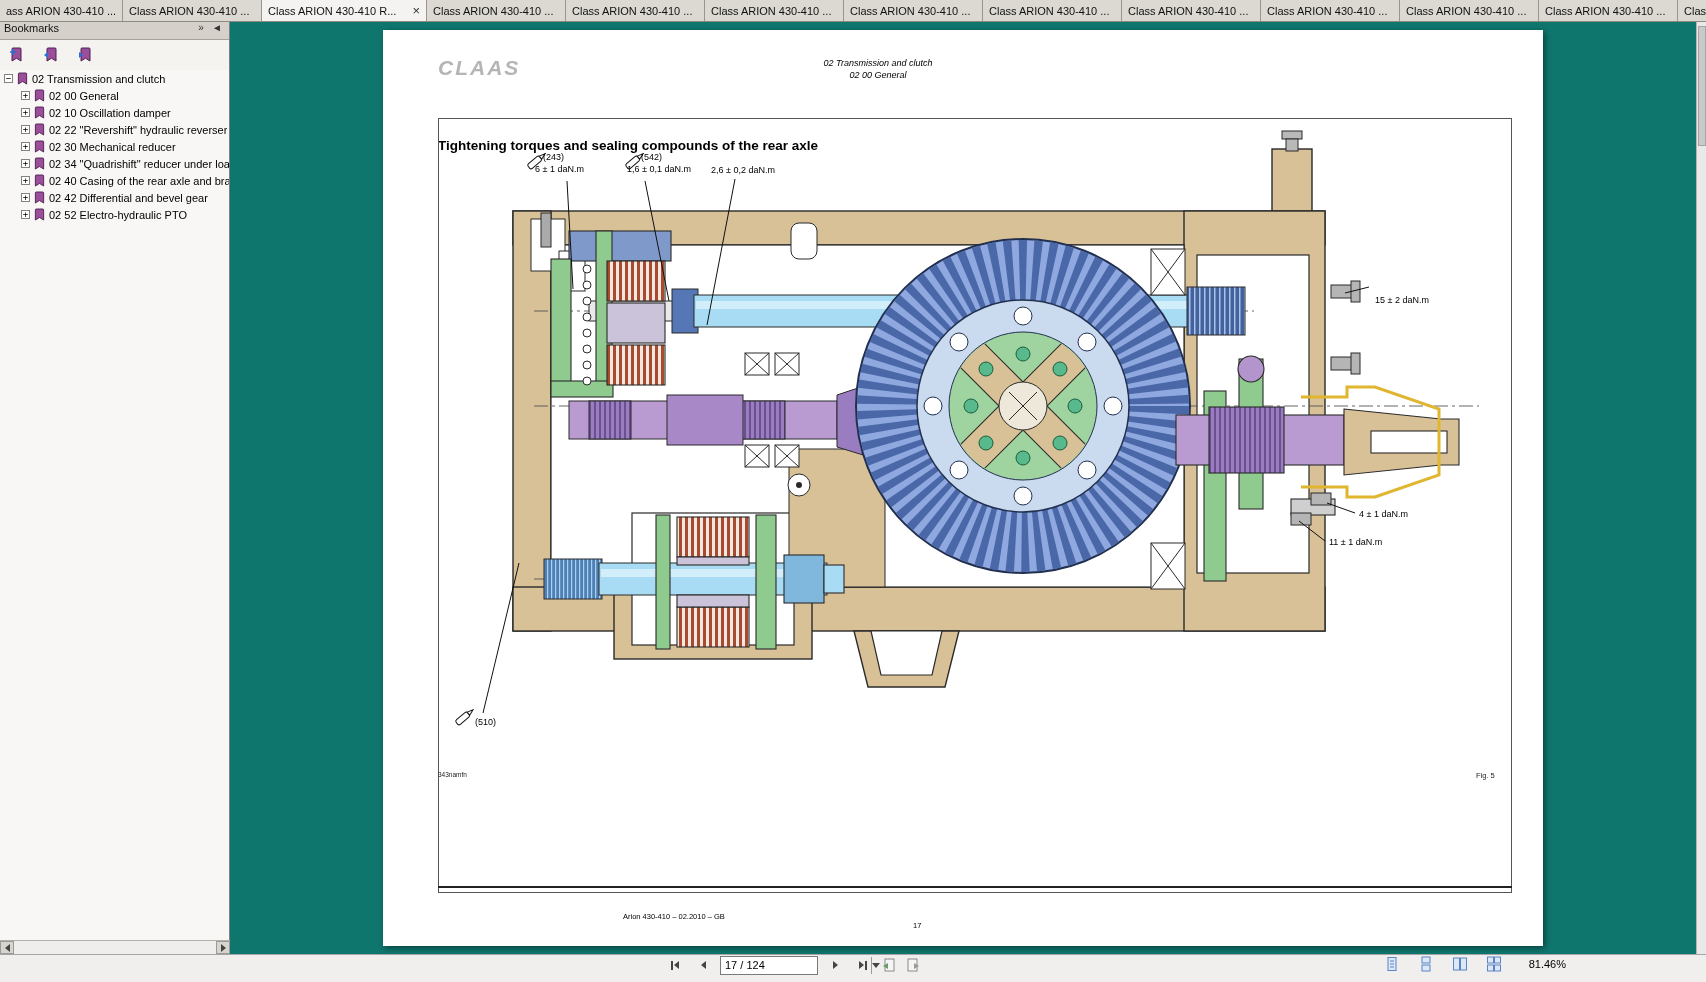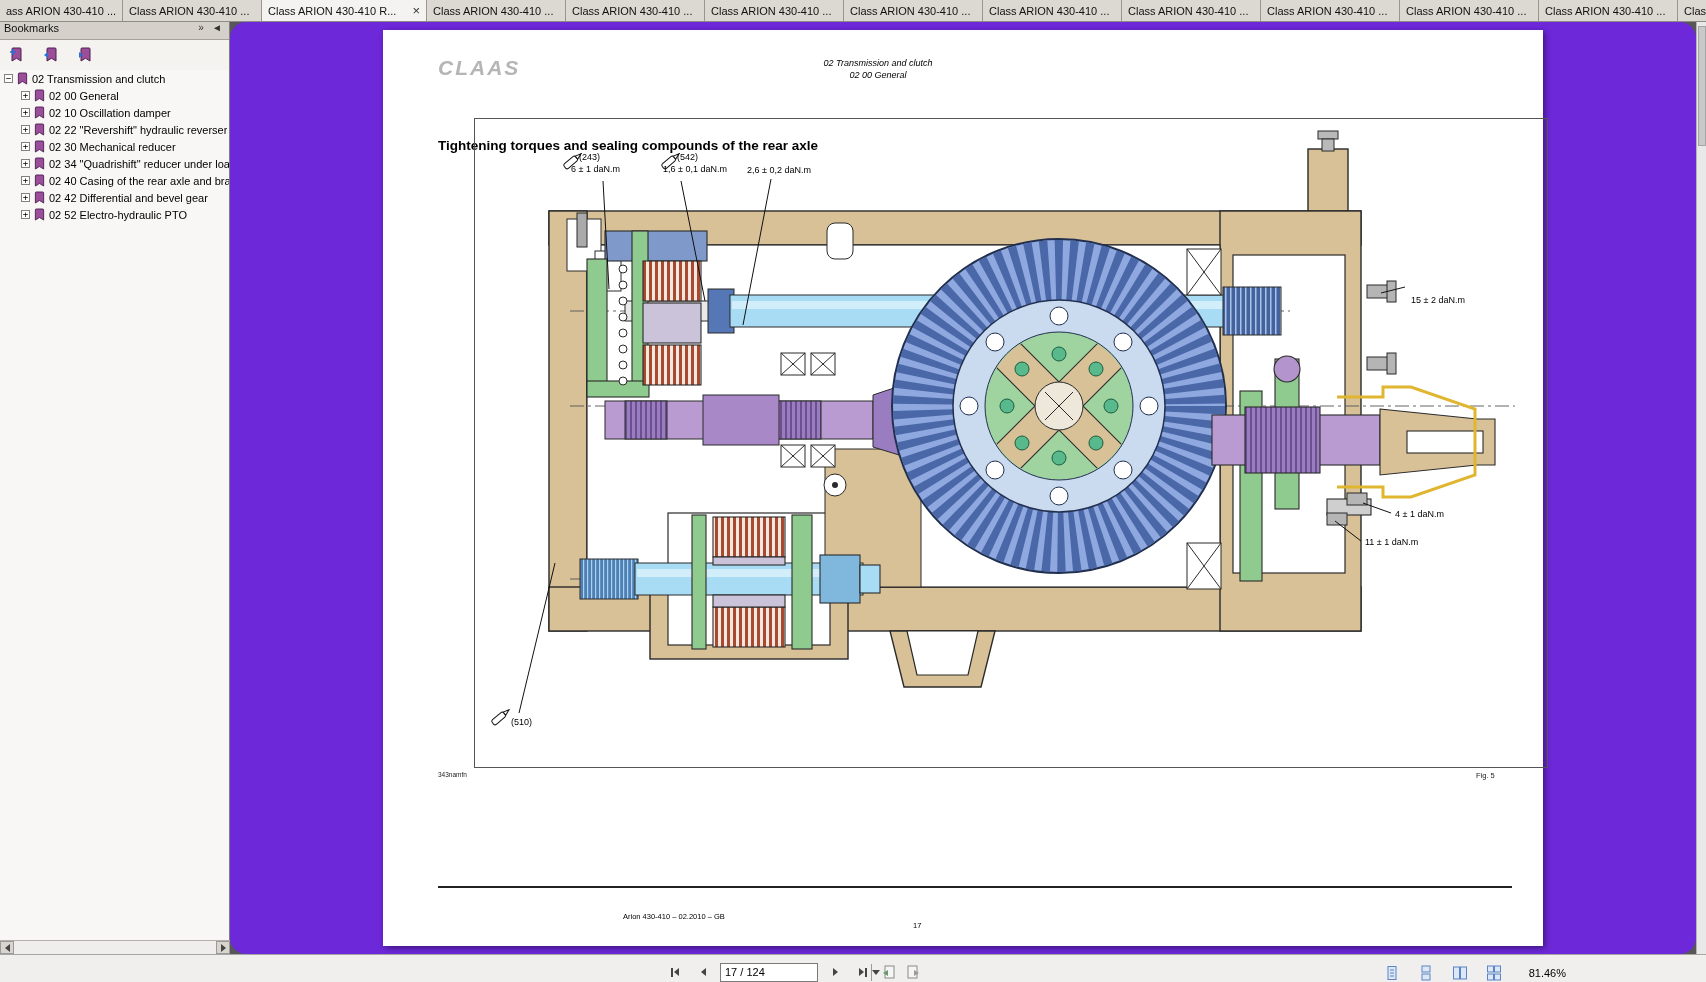--- a/index.html
+++ b/index.html
@@ -33,42 +33,42 @@
   .tri { width:0; height:0; }
   .tri.left  { border-top:4px solid transparent; border-bottom:4px solid transparent; border-right:5px solid #444; }
   .tri.right { border-top:4px solid transparent; border-bottom:4px solid transparent; border-left:5px solid #444; }
   .tri.down  { border-left:4px solid transparent; border-right:4px solid transparent; border-top:5px solid #444; }
   .bar { width:2px; height:9px; background:#444; }
 
   .splitter { position:absolute; left:230px; top:415px; width:9px; height:58px; background:#cfccc5; border:1px solid #8a8a8a; border-left:none; border-radius:0 4px 4px 0; display:flex; flex-direction:column; align-items:center; justify-content:center; gap:3px; }
   .splitter i { width:2px; height:2px; background:#6d6a64; border-radius:50%; }
 
   
-  .canvas { position:absolute; left:230px; top:0; width:1466px; height:932px; background:#6d28d9; overflow:hidden;border-radius:16px; }
+  .canvas { position:absolute; left:230px; top:0; width:1466px; height:932px; background:#0f766e; overflow:hidden; }
   .page { position:absolute; left:153px; top:8px; width:1160px; height:916px; background:#ffffff; box-shadow:2px 2px 6px rgba(0,0,0,.45); }
 
   .brand { position:absolute; left:55px; top:26px; font-size:21px; font-weight:bold; font-style:italic; letter-spacing:2px; color:#b5b5b5; }
   .doc-header { position:absolute; left:330px; top:27px; width:330px; text-align:center; font-size:9px; font-style:italic; color:#000; line-height:12px; }
   .doc-title { position:absolute; left:55px; top:64px; font-size:13.5px; font-weight:bold; color:#000;margin-top:44px; }
 
-  .figure-wrap { position:absolute; left:55px; top:88px; width:1074px; height:650px; border:1px solid #555;margin-left:36px; }
+  .figure-wrap { position:absolute; left:55px; top:88px; width:1074px; height:775px; border:1px solid #555; }
   .ann { position:absolute; font-size:9px; color:#000; white-space:nowrap; line-height:10px; }
   .margin-code { position:absolute; left:55px; top:741px; font-size:6.5px; color:#222; }
   .fig-label { position:absolute; left:1093px; top:741px; font-size:7.5px; color:#222; }
 
   .footer-rule { position:absolute; left:55px; top:856px; width:1074px; height:2px; background:#222; }
   .footer-doc { position:absolute; left:240px; top:864px; font-size:7.5px; color:#000;margin-top:18px; }
   .footer-page { position:absolute; left:530px; top:864px; font-size:7.5px; color:#000;margin-top:27px; }
 
   
   .vscroll { position:absolute; right:0; top:0; width:10px; height:932px; background:#e9e9e9; border-left:1px solid #b5b5b5; }
   .vthumb { position:absolute; left:1px; top:4px; width:8px; height:120px; background:#c9c9c9; border:1px solid #a5a5a5; }
 
   
-  .statusbar { position:absolute; left:0; bottom:0; width:1706px; height:28px; background:#f0efee; border-top:1px solid #a5a5a5; display:flex; align-items:flex-end; justify-content:center; }
+  .statusbar { position:absolute; left:0; bottom:0; width:1706px; height:28px; background:#f0efee; border-top:1px solid #a5a5a5; display:flex; align-items:flex-start; justify-content:center; }
   .nav-group { display:flex; align-items:center; gap:6px; transform:translateX(-60px); }
   .sb-btn { display:flex; align-items:center; justify-content:center; gap:1px; width:22px; height:20px; background:transparent; border:none; cursor:default; }
   .page-box { display:flex; align-items:center; width:98px; height:19px; background:#fff; border:1px solid #7a7a7a; }
   .page-box input { flex:1; border:none; outline:none; font-size:11px; padding:0 4px; font-family:"Liberation Sans", sans-serif; background:transparent; }
   .page-dd { width:16px; height:100%; border-left:1px solid #9a9a9a; display:flex; align-items:center; justify-content:center; }
   .view-icon { width:18px; height:18px; display:flex; align-items:center; justify-content:center; }
   .right-group { position:absolute; right:140px; display:flex; align-items:center; gap:16px; }
   .zoom-label { font-size:11px; color:#000; margin-left:10px; }
 </style>
 </head>

